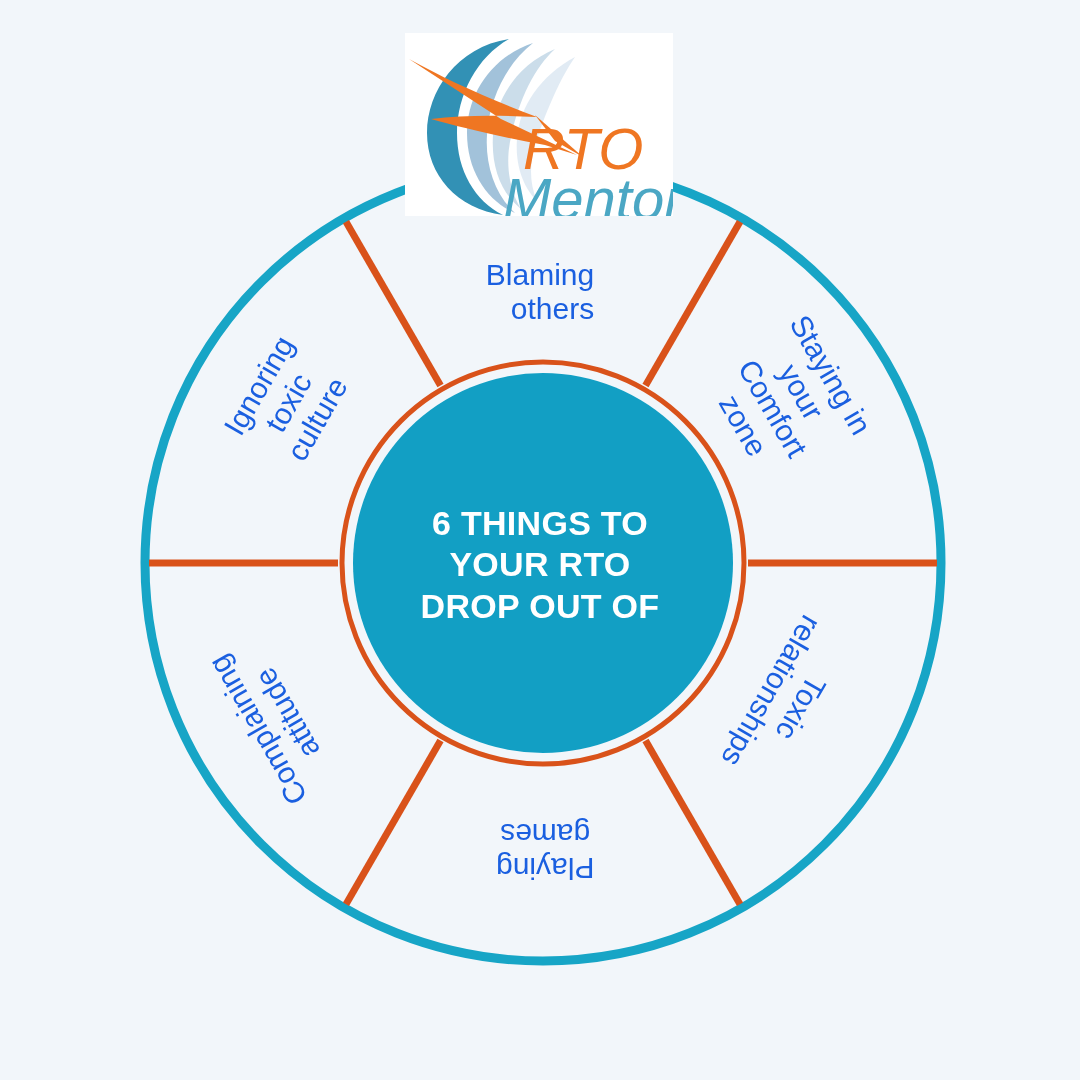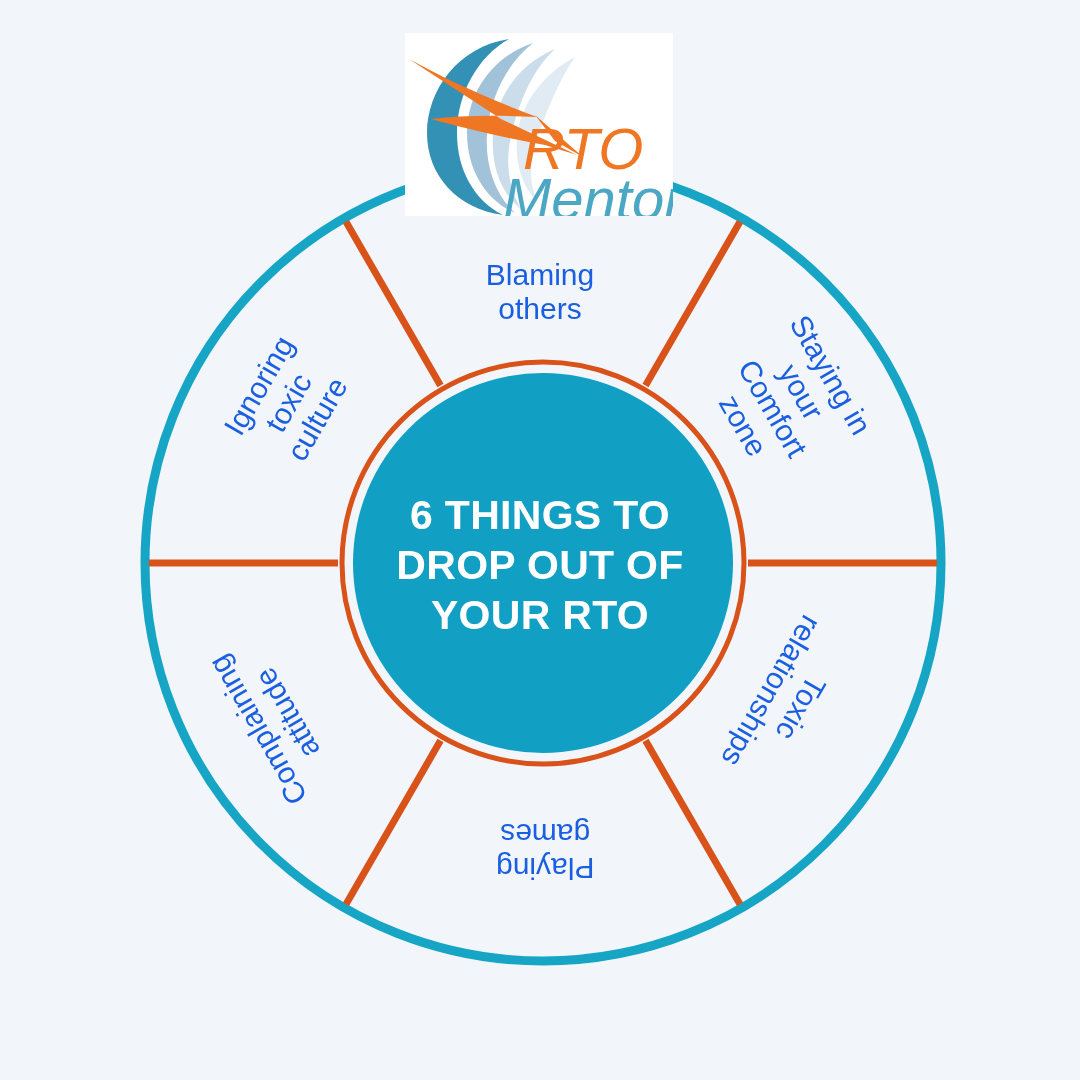--- a/index.html
+++ b/index.html
@@ -39,21 +39,21 @@
     top: 455px;
     width: 400px;
     height: 220px;
     display: flex;
     flex-direction: column;
     align-items: center;
     justify-content: center;
     text-align: center;
     color: #ffffff;
     font-weight: bold;
-    font-size: 41px;
+    font-size: 34px;
     line-height: 1.22;
     letter-spacing: 0.3px;
     pointer-events: none;
   }
   #center-label .cl {
     display: block;
     white-space: nowrap;
   }
 
   
@@ -117,26 +117,26 @@
       <line x1="645.5" y1="385.4" x2="740" y2="221.8"></line>
     </g>
 
     <circle cx="543" cy="563" r="201" fill="#f2f6fa" stroke="#d9521a" stroke-width="5"></circle>
 
     <circle cx="543" cy="563" r="190" fill="#129fc4"></circle>
   </svg>
 
   <div id="center-label">
     <span class="cl">6 THINGS TO</span>
+    <span class="cl">YOUR RTO</span>
     <span class="cl">DROP OUT OF</span>
-    <span class="cl">YOUR RTO</span>
   </div>
 
   <div class="seg-wrap" style="left:540px; top:292px;">
-    <div class="seg-label" style="transform:rotate(0deg);">Blaming
+    <div class="seg-label" style="transform:rotate(0deg);text-align:right;">Blaming
 others</div>
   </div>
 
   <div class="seg-wrap" style="left:787px; top:400px;">
     <div class="seg-label" style="transform:rotate(60deg);">Staying  in
 your
 Comfort
 zone</div>
   </div>
 

